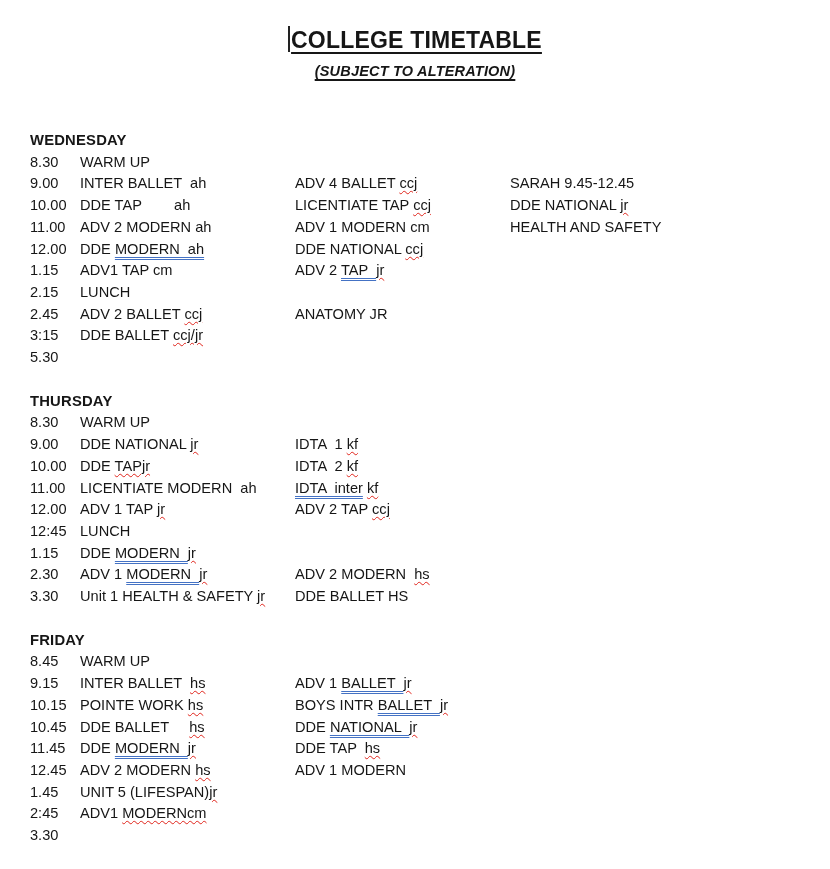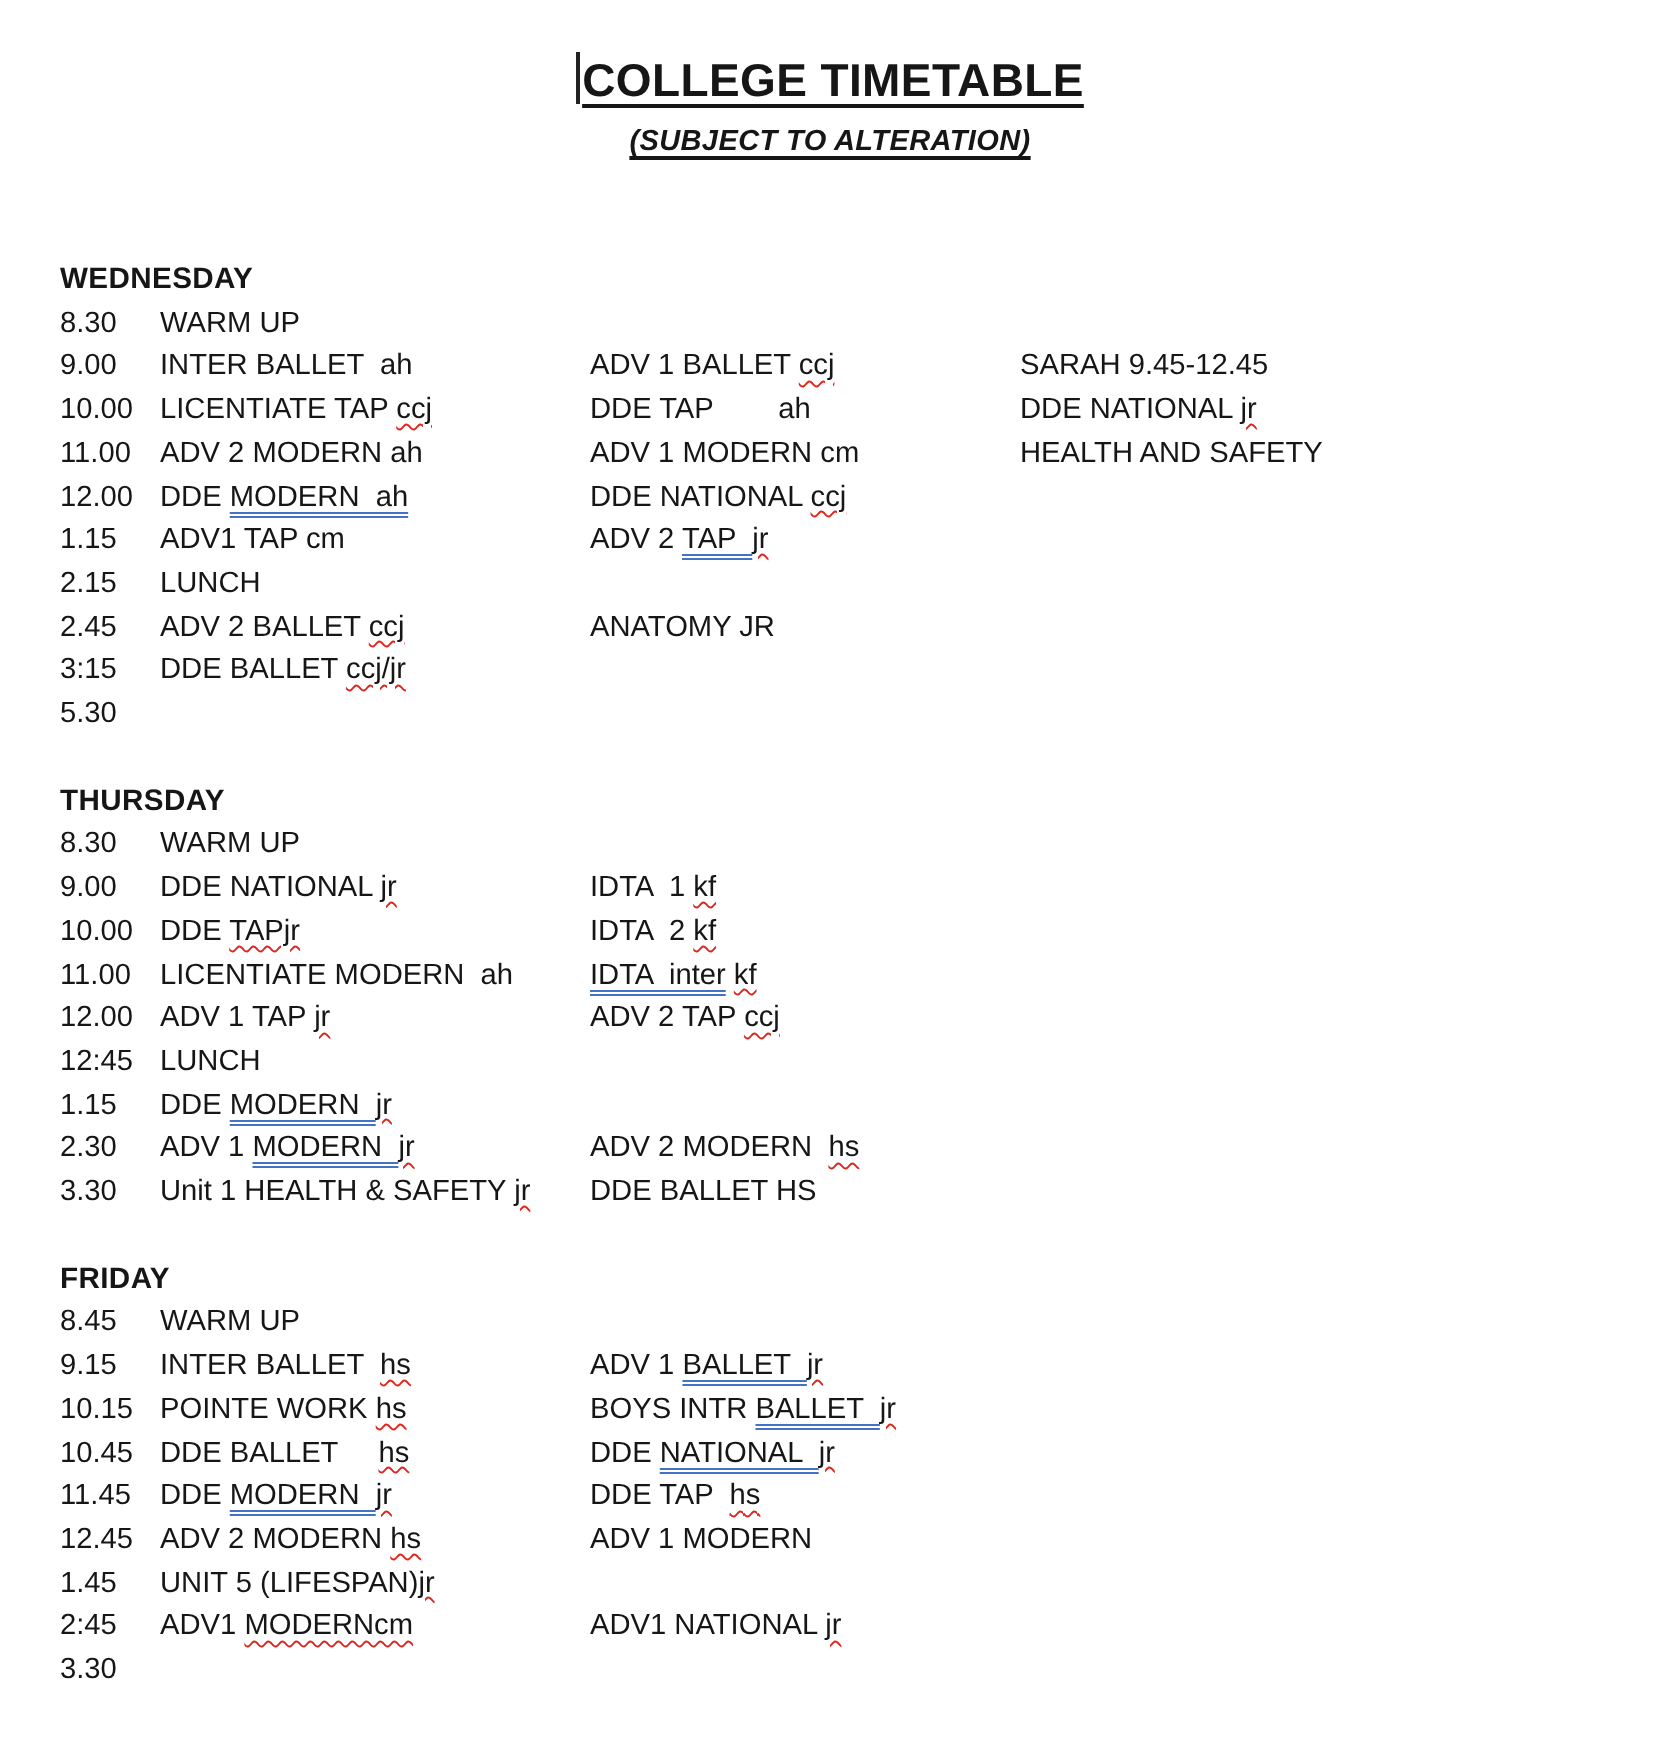--- a/index.html
+++ b/index.html
@@ -103,27 +103,27 @@
         <div class="day-heading">WEDNESDAY</div>
         <div class="row">
           <span class="time">8.30</span>
           <span class="entry col1"><span class="p">WARM UP</span></span>
           <span class="entry col2"></span>
           <span class="entry col3"></span>
         </div>
         <div class="row">
           <span class="time">9.00</span>
           <span class="entry col1"><span class="p">INTER BALLET  ah</span></span>
-          <span class="entry col2"><span class="p">ADV 1 BALLET </span><span class="sq">ccj</span></span>
+          <span class="entry col2"><span class="p">ADV 4 BALLET </span><span class="sq">ccj</span></span>
           <span class="entry col3"><span class="p">SARAH 9.45-12.45</span></span>
         </div>
         <div class="row">
           <span class="time">10.00</span>
+          <span class="entry col1"><span class="p">DDE TAP        ah</span></span>
           <span class="entry col2"><span class="p">LICENTIATE TAP </span><span class="sq">ccj</span></span>
-          <span class="entry col1"><span class="p">DDE TAP        ah</span></span>
           <span class="entry col3"><span class="p">DDE NATIONAL </span><span class="sq">jr</span></span>
         </div>
         <div class="row">
           <span class="time">11.00</span>
           <span class="entry col1"><span class="p">ADV 2 MODERN ah</span></span>
           <span class="entry col2"><span class="p">ADV 1 MODERN cm</span></span>
           <span class="entry col3"><span class="p">HEALTH AND SAFETY</span></span>
         </div>
         <div class="row">
           <span class="time">12.00</span>
@@ -257,21 +257,20 @@
           <span class="entry col3"></span>
         </div>
         <div class="row">
           <span class="time">1.45</span>
           <span class="entry col1"><span class="p">UNIT 5 (LIFESPAN)</span><span class="sq">jr</span></span>
           <span class="entry col3"></span>
         </div>
         <div class="row">
           <span class="time">2:45</span>
           <span class="entry col1"><span class="p">ADV1 </span><span class="sq">MODERNcm</span></span>
-          <span class="entry col2"><span class="p">ADV1 NATIONAL </span><span class="sq">jr</span></span>
           <span class="entry col3"></span>
         </div>
         <div class="row">
           <span class="time">3.30</span>
           <span class="entry col1"></span>
           <span class="entry col2"></span>
           <span class="entry col3"></span>
         </div>
       </div>
     </div>

